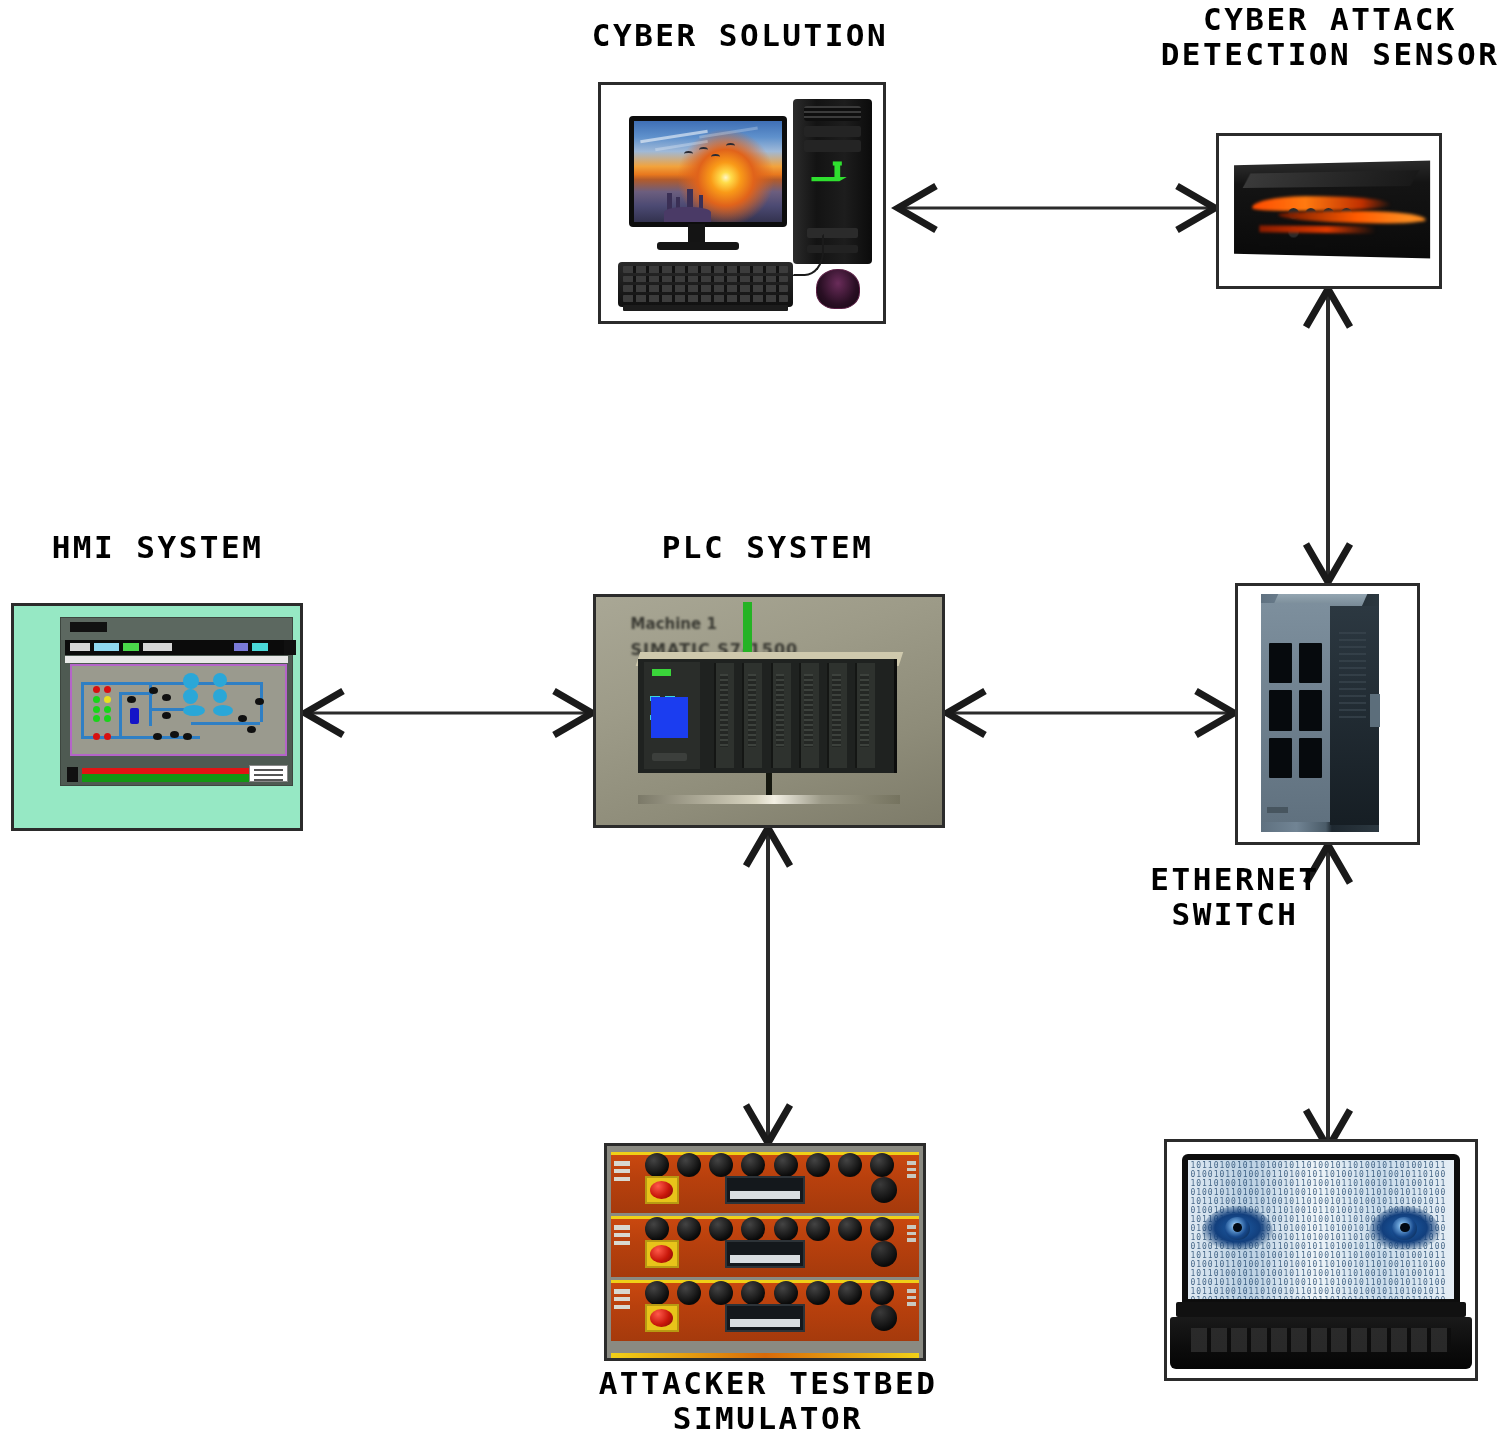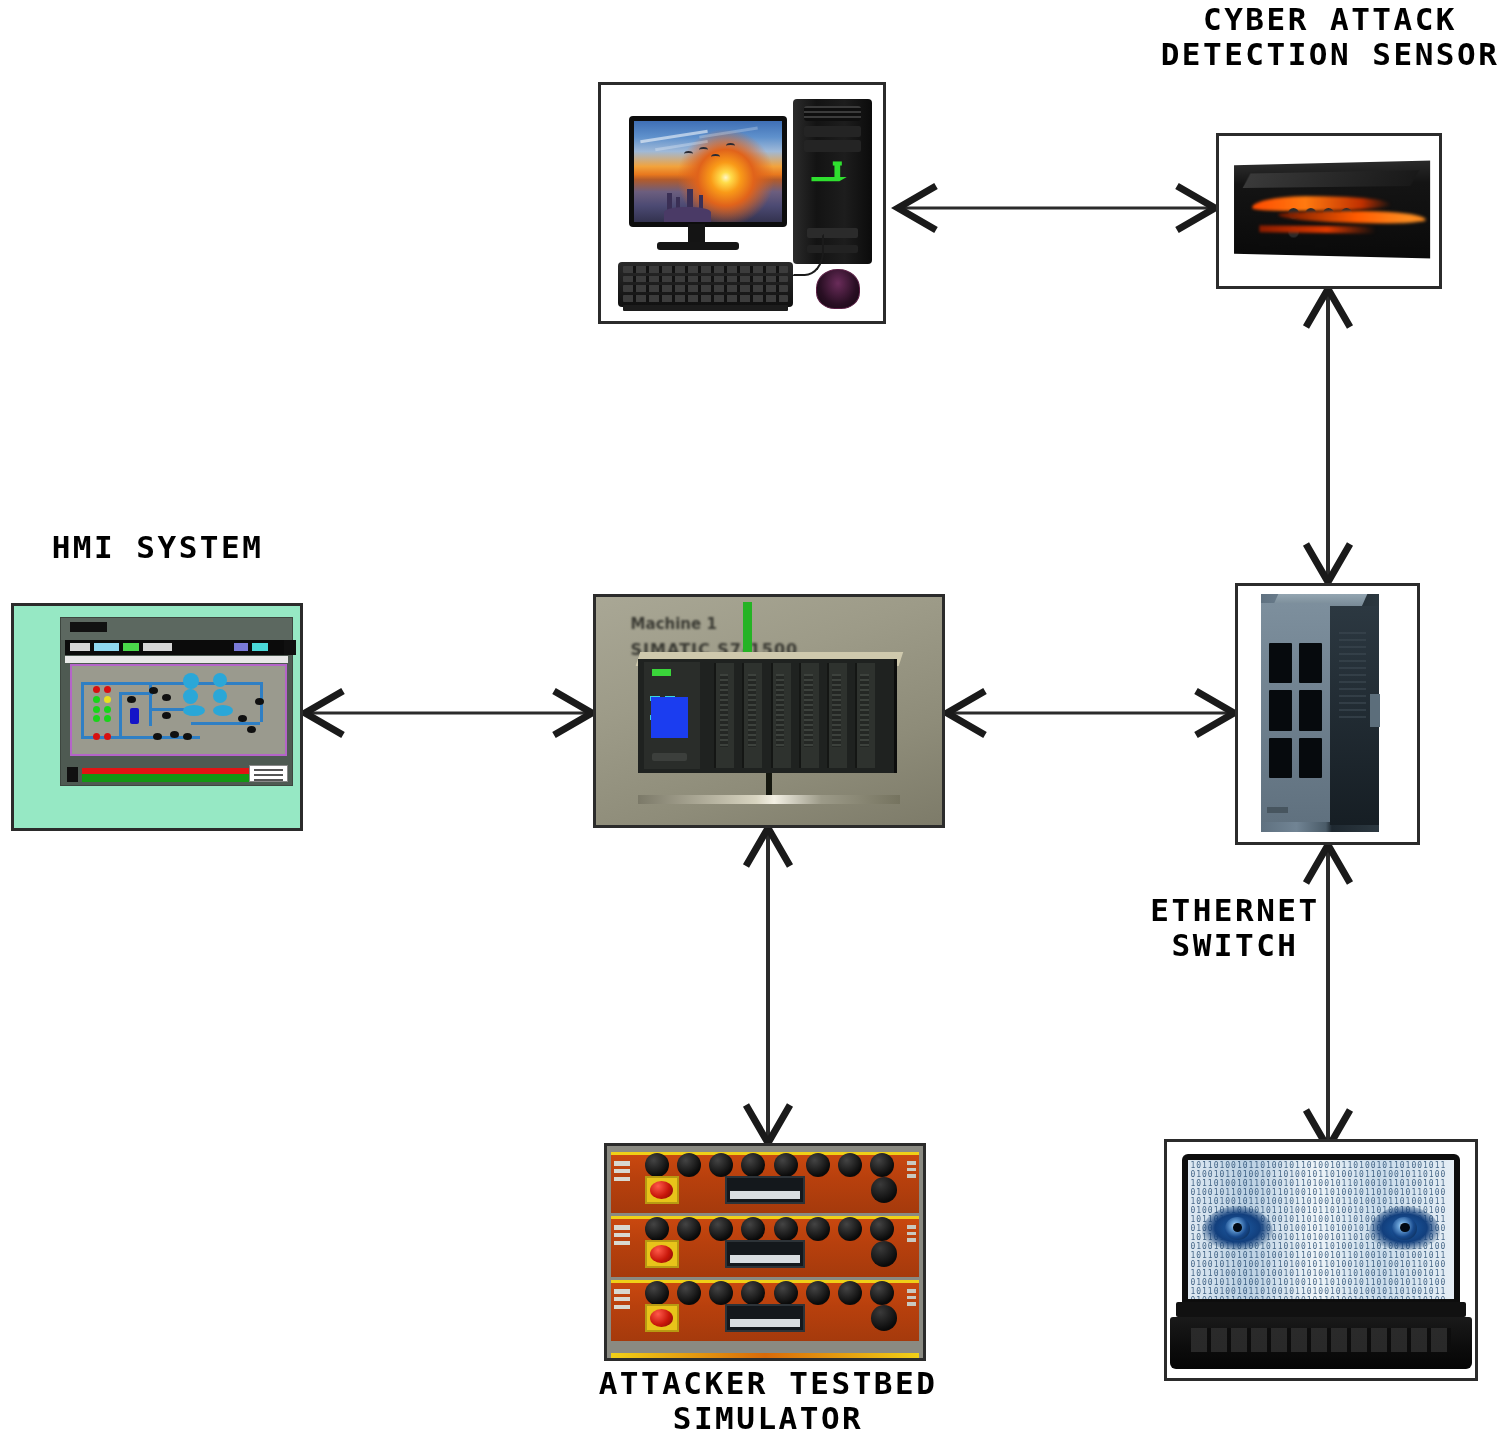--- a/index.html
+++ b/index.html
@@ -599,28 +599,30 @@
       <polyline points="746,1105 768,1143 790,1105" fill="none" stroke="#1a1a1a" stroke-width="7"></polyline>
     </g>
 
     <g>
       <line x1="1328" y1="845" x2="1328" y2="1148" stroke="#2b2b2b" stroke-width="4"></line>
       <polyline points="1306,883 1328,845 1350,883" fill="none" stroke="#1a1a1a" stroke-width="7"></polyline>
       <polyline points="1306,1110 1328,1148 1350,1110" fill="none" stroke="#1a1a1a" stroke-width="7"></polyline>
     </g>
   </svg>
 
+  <div class="label" style="left:540px; top:18px; width:400px;">CYBER SOLUTION</div>
 
   <div class="label" style="left:1160px; top:2px; width:340px;">CYBER ATTACK
 DETECTION SENSOR</div>
 
   <div class="label" style="left:0px; top:530px; width:315px;">HMI SYSTEM</div>
 
-
-  <div class="label" style="left:1090px; top:862px; width:290px;margin-top:31px;">ETHERNET
+  <div class="label" style="left:600px; top:530px; width:335px;">PLC SYSTEM</div>
+
+  <div class="label" style="left:1090px; top:862px; width:290px;">ETHERNET
 SWITCH</div>
 
   <div class="label" style="left:598px; top:1366px; width:340px;">ATTACKER TESTBED
 SIMULATOR</div>
 
 
   <div class="node-box" style="left:598px; top:82px; width:288px; height:242px;">
     <div style="position:absolute; inset:0;">
       <div class="pc-monitor">
         <div class="pc-screen">

